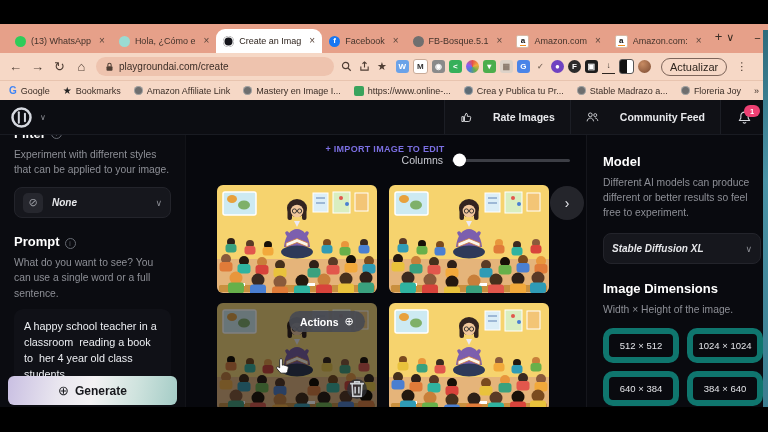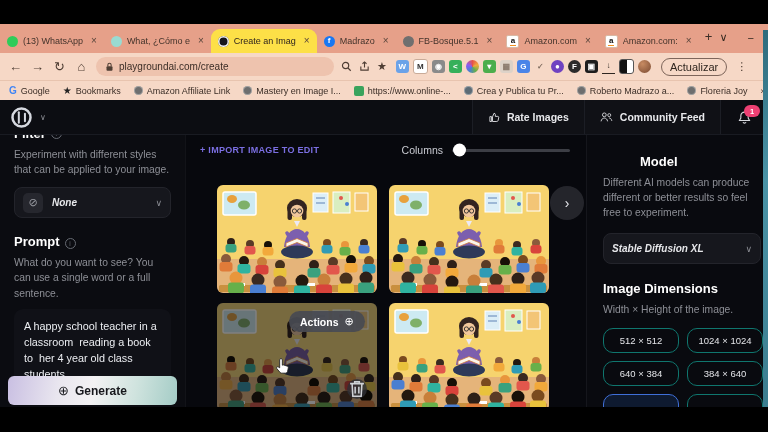--- a/index.html
+++ b/index.html
@@ -1,25 +1,25 @@
 <!DOCTYPE html>
 <html><head>
 <meta charset="utf-8">
 <style>
   html,body{margin:0;padding:0;background:#000;}
   .screen{position:relative;width:768px;height:432px;background:#000;overflow:hidden;
           font-family:"Liberation Sans",sans-serif;-webkit-font-smoothing:antialiased;}
 
   
   .tabbar{position:absolute;top:24px;left:0;right:0;height:29px;background:#e6a089;
-          display:flex;align-items:flex-end;box-sizing:border-box;}
+          display:flex;align-items:flex-end;padding-left:8px;box-sizing:border-box;}
   .tab{height:24px;display:flex;align-items:center;gap:5px;padding:0 7px;font-size:9px;
        color:#43332b;position:relative;border-radius:9px 9px 0 0;white-space:nowrap;max-width:110px;}
   .tab .lab{overflow:hidden;text-overflow:ellipsis;max-width:70px;}
-  .tab.active{background:#fde047;color:#2e241e;}
+  .tab.active{background:#ffffff;color:#2e241e;}
   .tab .x{margin-left:3px;color:#5a463c;font-size:10px;line-height:1;}
   .fav{width:11px;height:11px;border-radius:50%;flex:none;display:flex;align-items:center;
        justify-content:center;font-size:8px;font-weight:700;color:#fff;line-height:1;}
   .fav.wa{background:#2fcc59;}
   .fav.chat{background:#9adbd2;}
   .fav.pg{background:#16161c;box-shadow:inset 0 0 0 1.5px #f1f1f1;}
   .fav.fb{background:#1877f2;}
   .fav.globe{background:#6f6f6f;}
   .fav.amz{background:#fff;color:#111;border-radius:2px;border:1px solid #d8b9a5;}
   .fav.amz i{font-style:normal;border-bottom:1.5px solid #f19121;padding:0 1px;font-size:8px;}
@@ -51,21 +51,21 @@
   .star-bm{color:#222;font-size:10px;}
   .sq{width:10px;height:10px;border-radius:2px;flex:none;}
   .bm-right{margin-left:auto;display:flex;align-items:center;gap:9px;}
 
   
   .page{position:absolute;top:100px;left:0;width:768px;height:307px;background:#07080d;overflow:hidden;}
   .app-header{position:absolute;top:0;left:0;right:0;height:34px;background:#0c0d12;
               border-bottom:1px solid #191b22;z-index:6;display:flex;align-items:center;}
   .logo-wrap{display:flex;align-items:center;gap:7px;margin-left:10px;}
   .hdr-right{margin-left:auto;display:flex;align-items:stretch;height:100%;}
-  .hdr-btn{display:flex;align-items:center;gap:7px;padding:0 15px;border-left:1px solid #1c1e25;
+  .hdr-btn{display:flex;align-items:center;gap:21px;padding:0 15px;border-left:1px solid #1c1e25;
            color:#e8e9ec;font-size:10.5px;font-weight:700;background:#101116;}
   .bell-wrap{position:relative;display:flex;align-items:center;padding:0 16px;border-left:1px solid #1c1e25;}
   .badge{position:absolute;top:5px;right:8px;min-width:12px;height:12px;border-radius:7px;
          background:#ed4073;color:#fff;font-size:7.5px;font-weight:700;display:flex;
          align-items:center;justify-content:center;padding:0 2px;}
 
   .sidebar{position:absolute;top:0;left:0;width:186px;height:100%;background:#0b0c11;
            z-index:3;padding:0 14px;box-sizing:border-box;border-right:1px solid #121318;}
   .sec-title{font-size:13px;font-weight:700;color:#fff;display:flex;align-items:center;gap:5px;}
   .filter-title{margin-top:26px;}
@@ -81,21 +81,21 @@
   .dd .chev{margin-left:auto;color:#8d8f96;font-size:9px;}
   .ta{margin-top:8px;min-height:78px;background:#101117;border-radius:9px;padding:9px 10px;
       font-size:10.8px;line-height:1.5;color:#eceef2;white-space:pre-wrap;box-sizing:border-box;}
   .gen{position:absolute;left:8px;right:8px;bottom:2px;height:29px;border-radius:6px;
        background:linear-gradient(100deg,#c9bfe2 0%,#e9e6ef 30%,#f3f2f3 50%,#cfe3de 75%,#a4ccc6 100%);
        display:flex;align-items:center;justify-content:center;gap:6px;color:#17181c;
        font-size:12px;font-weight:700;}
   .gen .plus{font-weight:400;font-size:13px;}
 
   .center{position:absolute;left:186px;top:0;width:400px;height:100%;}
-  .center-top{position:absolute;top:44px;left:14px;right:16px;display:flex;align-items:center;}
+  .center-top{position:absolute;top:44px;left:14px;right:16px;display:flex;align-items:center;flex-direction:column;}
   .import-link{color:#7b6fe2;font-weight:700;font-size:9px;letter-spacing:.3px;}
   .columns-wrap{margin-left:auto;display:flex;align-items:center;gap:9px;color:#c9cbd2;font-size:10.5px;}
   .slider{width:118px;height:3px;background:#3c3e45;border-radius:2px;position:relative;}
   .thumb{position:absolute;left:1px;top:50%;transform:translateY(-50%);width:13px;height:13px;
          border-radius:50%;background:#fff;}
   .grid{position:absolute;top:85px;left:31px;display:grid;grid-template-columns:160px 160px;gap:10px 12px;}
   .cell{width:160px;height:108px;border-radius:6px;overflow:hidden;position:relative;background:#1a1b20;}
   .cell [data-art], .cell svg{display:block;width:100%;height:100%;}
   .cell.hov [data-art]{filter:brightness(.5) saturate(.85);}
   .actions-pill{position:absolute;top:8px;left:72px;display:flex;align-items:center;gap:6px;
@@ -105,56 +105,56 @@
   .trash-btn{position:absolute;right:10px;bottom:12px;width:20px;height:20px;border-radius:50%;
       background:rgba(46,48,54,.8);color:#cfd1d6;display:flex;align-items:center;
       justify-content:center;z-index:3;}
   .cursor{position:absolute;left:58px;top:54px;z-index:5;}
   .chev-btn{position:absolute;left:364px;top:86px;width:34px;height:34px;border-radius:50%;
       background:rgba(190,195,205,.16);color:#e8e9ee;display:flex;align-items:center;
       justify-content:center;font-size:14px;z-index:4;}
 
   .rightbar{position:absolute;left:586px;top:0;right:6px;height:100%;border-left:1px solid #15161c;
             padding-left:16px;box-sizing:border-box;background:#090a0f;}
-  .model-title{margin-top:54px;margin-left:37px;}
+  .model-title{margin-top:54px;}
   .rightbar .desc{width:150px;}
   .model-dd{width:158px;margin-top:13px;}
   .dim-title{margin-top:17px;}
   .dim-grid{margin-top:10px;display:grid;grid-template-columns:76px 76px;gap:8px;width:160px;}
-  .dim-btn{height:23px;border:1px solid #0f766e;border-radius:10px;background:transparent;
+  .dim-btn{height:23px;border:6px solid #0f766e;border-radius:10px;background:transparent;
       color:#e3e4e8;font-size:9.5px;display:flex;align-items:center;justify-content:center;}
   .dim-btn.sel{border-color:#3f6fd8;background:#0e1a30;}
 
   .scrollstrip{position:absolute;top:30px;right:0;width:5px;height:377px;
       background:linear-gradient(#2e6b7c,#4a93a6 40%,#3c7d8f);z-index:9;}
 </style>
 </head>
 <body>
 
 <div class="screen">
 
   <div class="tabbar">
     <div class="tab">
       <span class="fav wa"></span>
       <span class="lab">(13) WhatsApp</span>
       <span class="x">×</span>
     </div>
     <div class="tab">
       <span class="fav chat"></span>
-      <span class="lab">What, ¿Cómo e</span>
+      <span class="lab">Hola, ¿Cómo e</span>
       <span class="x">×</span>
     </div>
     <div class="tab active">
       <span class="fav pg"></span>
       <span class="lab">Create an Imag</span>
       <span class="x">×</span>
     </div>
     <div class="tab">
       <span class="fav fb">f</span>
-      <span class="lab">Madrazo</span>
+      <span class="lab">Facebook</span>
       <span class="x">×</span>
     </div>
     <div class="tab">
       <span class="fav globe"></span>
       <span class="lab">FB-Bosque.5.1</span>
       <span class="x">×</span>
     </div>
     <div class="tab">
       <span class="fav amz">
           <i>a</i>
@@ -238,21 +238,21 @@
     <span class="bm">
       <span class="sq" style="background:#3aa35c"></span>
       <span>https://www.online-...</span>
       </span>
     <span class="bm">
       <span class="dot-globe" style="background:#5d6b75"></span>
       <span>Crea y Publica tu Pr...</span>
       </span>
     <span class="bm">
       <span class="dot-globe"></span>
-      <span>Roberto Madrazo a...</span>
+      <span>Stable Madrazo a...</span>
       </span>
     <span class="bm">
       <span class="dot-globe"></span>
       <span>Floreria Joy</span>
       </span>
     <div class="bm-right">
       <span>»</span>
 
     </div>
   </div>

